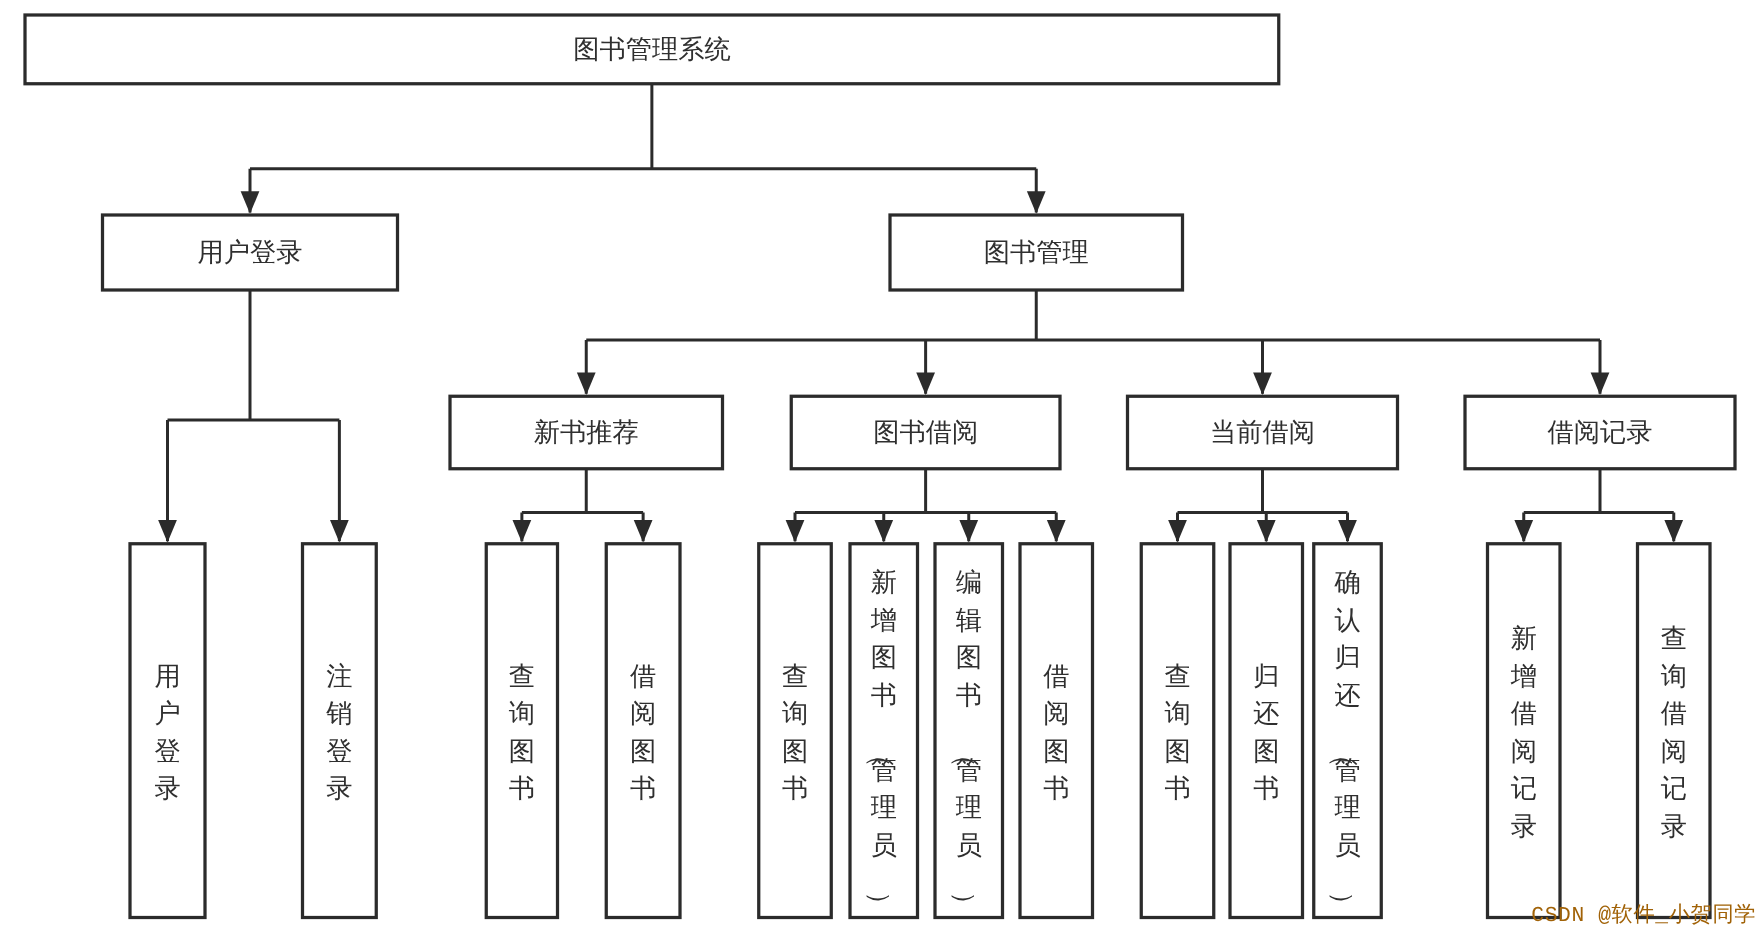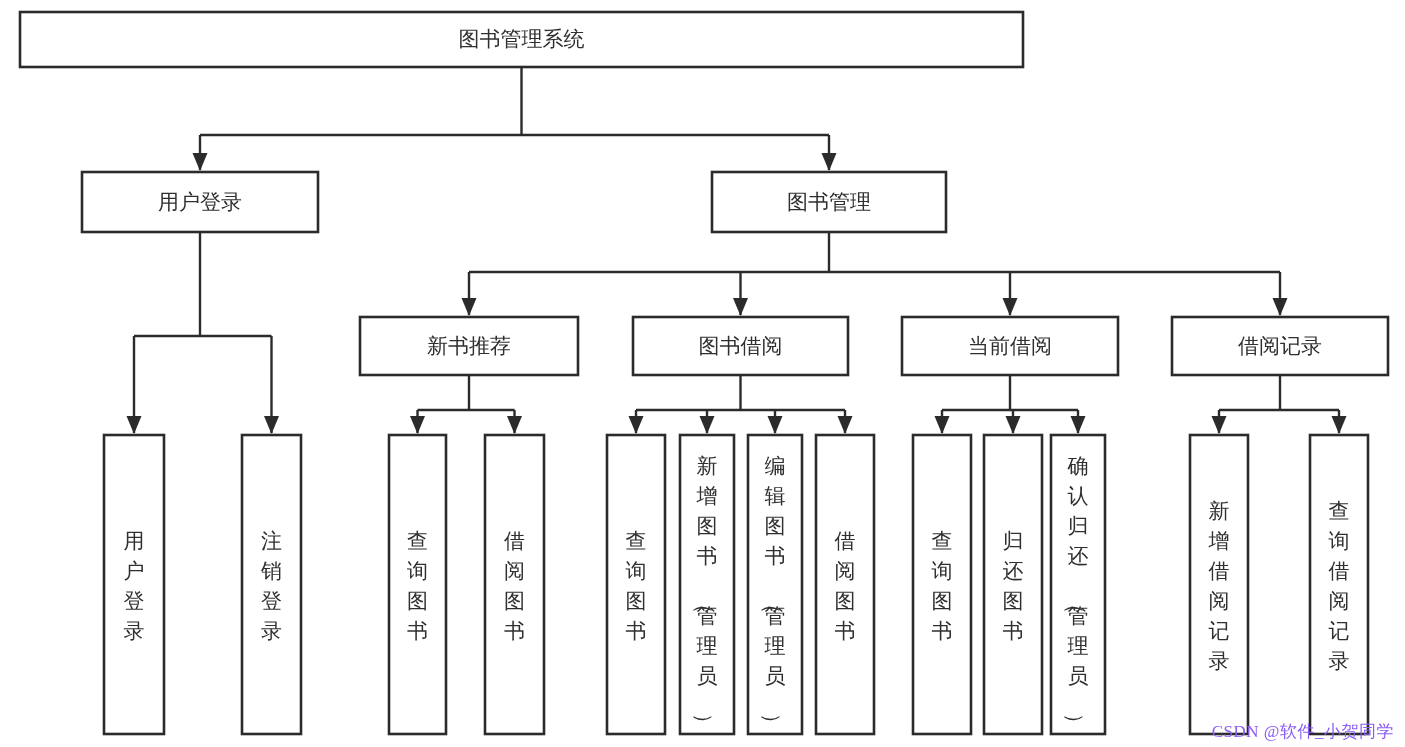--- a/index.html
+++ b/index.html
@@ -50,25 +50,25 @@
     dominant-baseline: middle;
   }
   .node-label-v {
     fill: #2f2f2f;
     font-family: "Liberation Sans", "DejaVu Sans", sans-serif;
     font-size: 21px;
     text-anchor: middle;
   }
   .watermark-text {
     position: absolute;
-    right: 11px;
+    right: 0;
     bottom: 4px;
-    font-family: Liberation Serif, serif;
+    font-family: Liberation Mono, monospace;
     font-size: 17px;
-    color: #8b5cf6;
+    color: #a16207;
     white-space: nowrap;
     letter-spacing: 0.5px;
     user-select: none;
   }
 </style>
 </head>
 <body>
 
 <div id="diagram-root">
 

